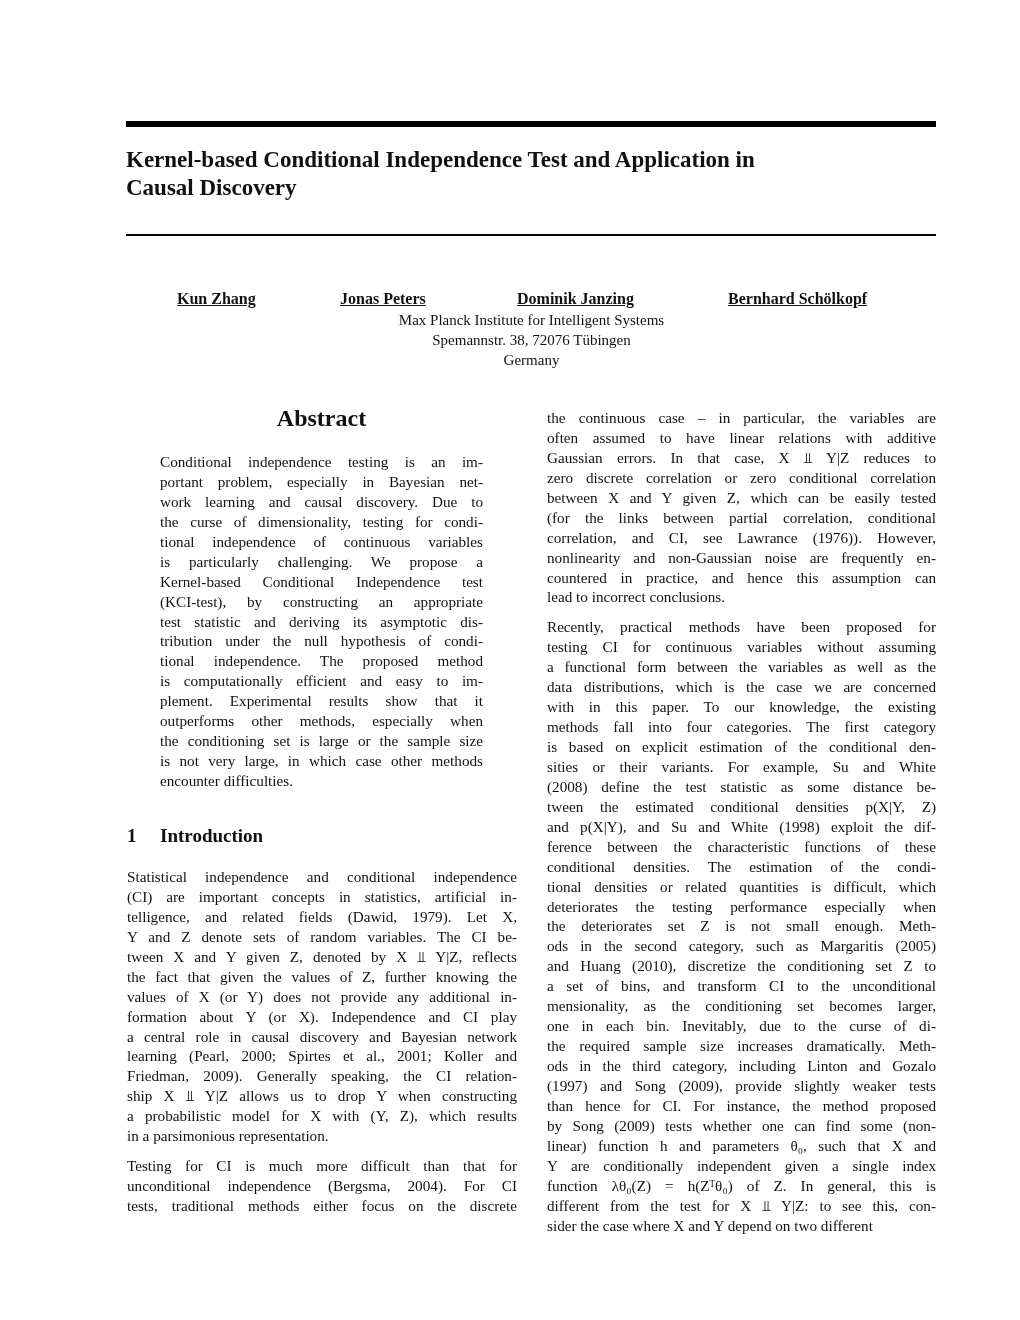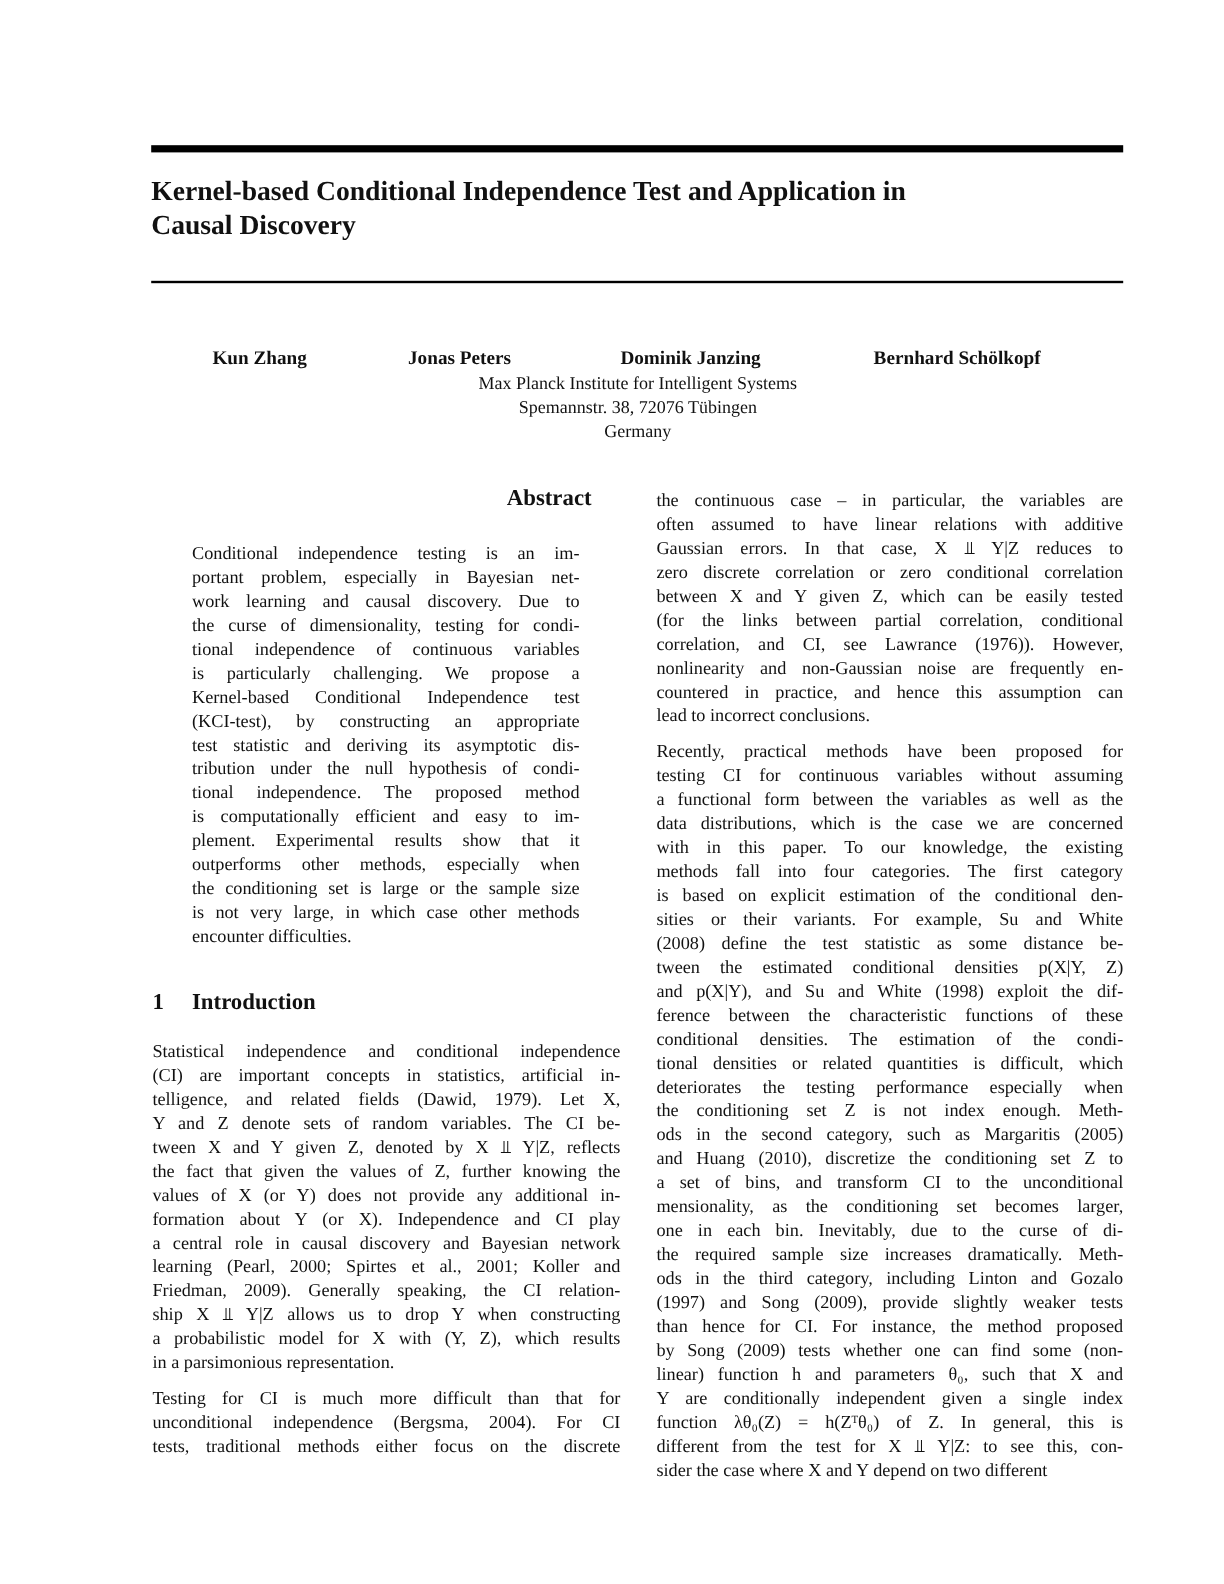--- a/index.html
+++ b/index.html
@@ -4,25 +4,25 @@
 <style>
   html, body { margin: 0; padding: 0; background: #ffffff; }
   body { width: 1020px; height: 1320px; position: relative; overflow: hidden;
          font-family: "DejaVu Serif", "Liberation Serif", serif; color: #111; }
   .rule-top { position: absolute; left: 126px; top: 121px; width: 810px; height: 6px; background: #000; }
   .rule-bottom { position: absolute; left: 126px; top: 234px; width: 810px; height: 2px; background: #000; }
   .title { position: absolute; left: 126px; top: 134px; width: 810px; text-align: left;
            font-family: "Liberation Serif", serif; font-weight: bold; font-size: 23px; line-height: 28px; margin-top: 12px; }
   .authors { position: absolute; top: 290px; left: 0; width: 1020px; height: 20px;
              font-family: "Liberation Serif", serif; font-weight: bold; font-size: 16px; }
-  .author { position: absolute; top: 0; white-space: nowrap; }
+  .author { position: absolute; top: 0; white-space: nowrap; text-decoration: underline; }
   .affil { position: absolute; top: 310px; left: 0; width: 1063px; text-align: center;
            font-family: "Liberation Serif", serif; font-size: 15px; line-height: 20px; }
-  .abstract-title { position: absolute; left: 150px; top: 405px; width: 343px; text-align: right;
-                    font-family: "Liberation Serif", serif; font-weight: bold; font-size: 19px; }
+  .abstract-title { position: absolute; left: 150px; top: 405px; width: 343px; text-align: center;
+                    font-family: "Liberation Serif", serif; font-weight: bold; font-size: 24px; }
   .col { position: absolute; font-family: "Liberation Serif", serif; font-size: 15.2px; line-height: 19.95px; }
   .col .ln { display: block; text-align: justify; text-align-last: justify; white-space: nowrap; height: 19.95px; }
   .col .ln.last { text-align-last: left; }
   .abstract-body { left: 160px; top: 452px; width: 323px; }
   .intro-heading { position: absolute; left: 127px; top: 825px; font-family: "Liberation Serif", serif;
                    font-weight: bold; font-size: 19px; }
   .intro-heading .num { display: inline-block; width: 33px; }
   .left-col { left: 127px; top: 867px; width: 390px; }
   .right-col { left: 547px; top: 408px; width: 389px; }
   .para-gap { height: 10px; }
@@ -120,21 +120,21 @@
       <span class="ln">methods fall into four categories.  The first category</span>
       <span class="ln">is based on explicit estimation of the conditional den-</span>
       <span class="ln">sities or their variants.  For example, Su and White</span>
       <span class="ln">(2008) define the test statistic as some distance be-</span>
       <span class="ln">tween the estimated conditional densities p(X|Y, Z)</span>
       <span class="ln">and p(X|Y), and Su and White (1998) exploit the dif-</span>
       <span class="ln">ference between the characteristic functions of these</span>
       <span class="ln">conditional densities.  The estimation of the condi-</span>
       <span class="ln">tional densities or related quantities is difficult, which</span>
       <span class="ln">deteriorates the testing performance especially when</span>
-      <span class="ln">the conditioning set Z is not index enough.  Meth-</span>
+      <span class="ln">the deteriorates set Z is not small enough.  Meth-</span>
       <span class="ln">ods in the second category, such as Margaritis (2005)</span>
       <span class="ln">and Huang (2010), discretize the conditioning set Z to</span>
       <span class="ln">a set of bins, and transform CI to the unconditional</span>
       <span class="ln">mensionality, as the conditioning set becomes larger,</span>
       <span class="ln">one in each bin.  Inevitably, due to the curse of di-</span>
       <span class="ln">the required sample size increases dramatically. Meth-</span>
       <span class="ln">ods in the third category, including Linton and Gozalo</span>
       <span class="ln">(1997) and Song (2009), provide slightly weaker tests</span>
       <span class="ln">than hence for CI. For instance, the method proposed</span>
       <span class="ln">by Song (2009) tests whether one can find some (non-</span>

